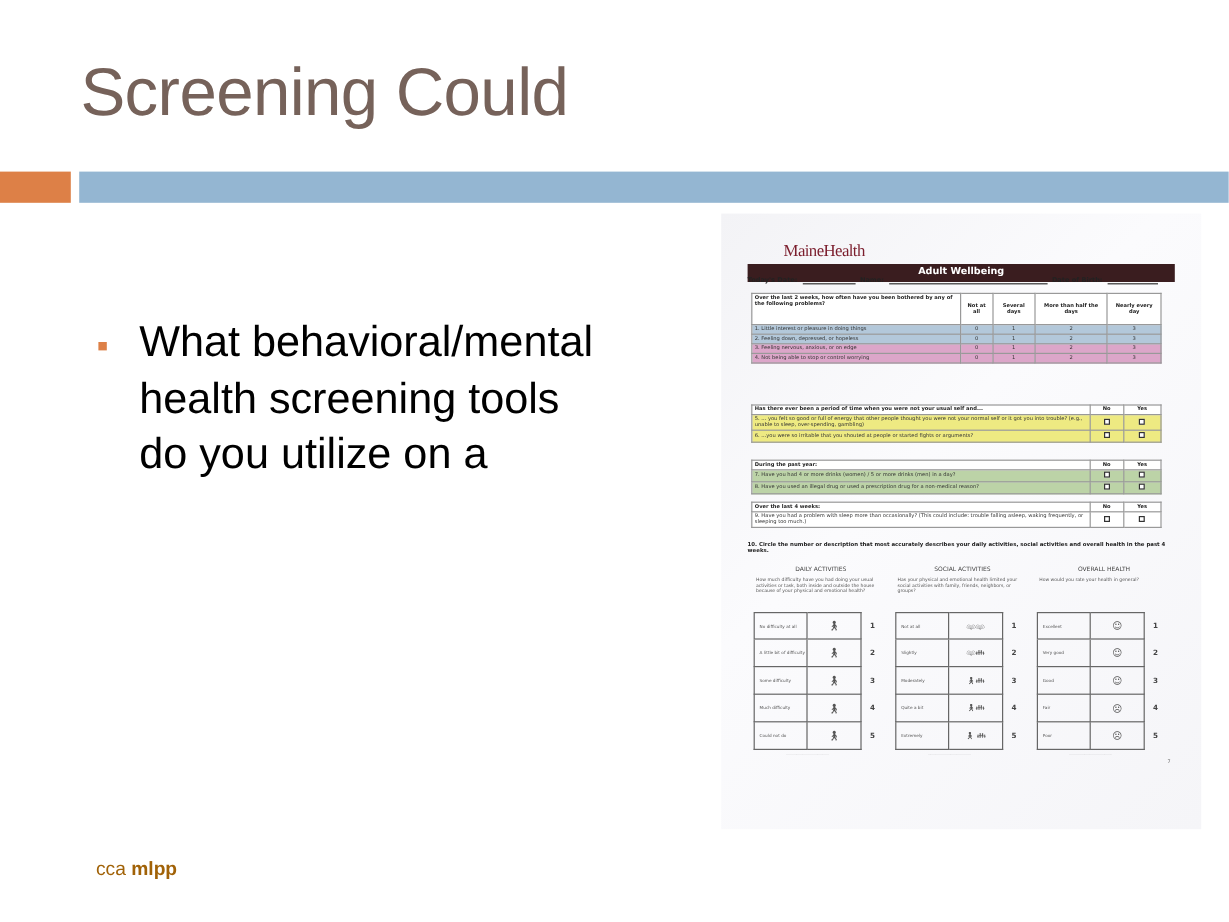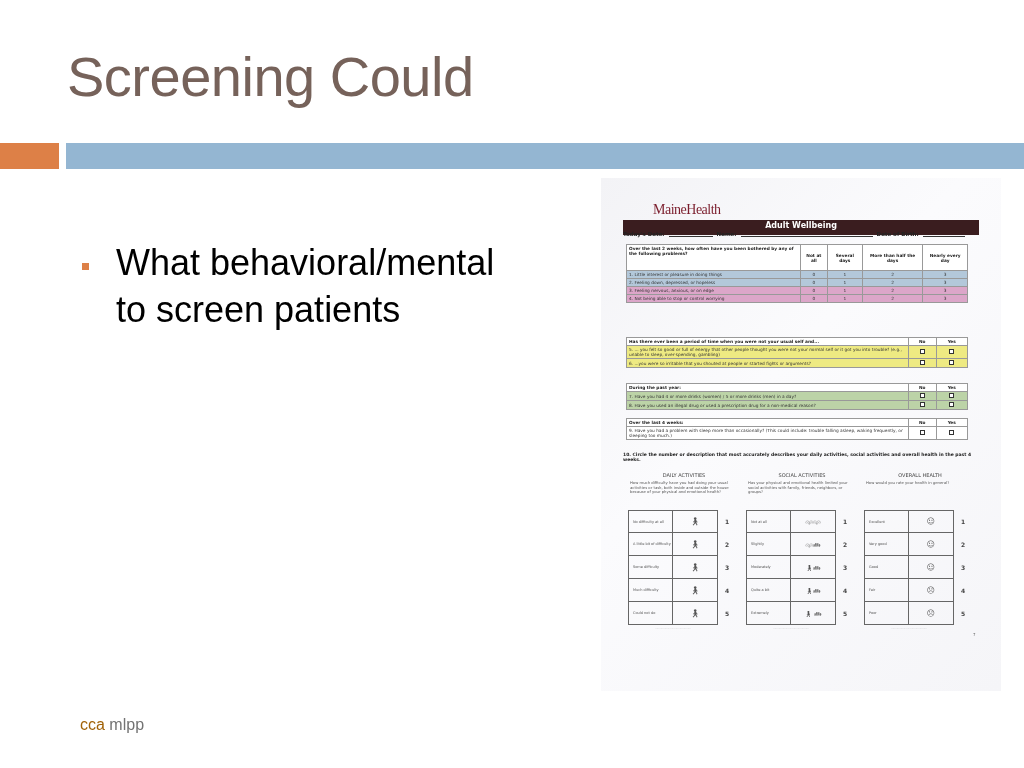--- a/index.html
+++ b/index.html
@@ -7,30 +7,30 @@
   body { position: relative; font-family: "Liberation Sans", sans-serif; }
 
   .slide-title {
     position: absolute; left: 67px; top: 46px;
     font-size: 56px; color: #76625a; font-weight: normal; letter-spacing: -0.5px;
     line-height: 1.1;
   }
   .bar-orange { position: absolute; left: 0; top: 143px; width: 59px; height: 26px; background: #dd8047; }
   .bar-blue { position: absolute; left: 66px; top: 143px; width: 958px; height: 26px; background: #94b6d2; }
 
-  .bullet-list { position: absolute; left: 80px; top: 240px; width: 510px; list-style: none; }
+  .bullet-list { position: absolute; left: 80px; top: 262px; width: 510px; list-style: none; }
   .bullet-item { position: relative; padding-left: 36px; font-size: 36px; line-height: 46.5px; color: #000; }
   .bullet-marker {
     position: absolute; left: 2px; top: 23px; width: 7px; height: 7px; background: #dd8047;
   }
   .bullet-line { display: block; white-space: nowrap; }
 
   .footer-brand { position: absolute; left: 80px; top: 716px; font-size: 16px; color: #1f7ac4; }
   .footer-brand .light { font-weight: normal; color: #a16207; }
-  .footer-brand .bold { font-weight: normal; color: #737373; }
+  .footer-brand .bold { font-weight: bold; color: #a16207; }
 
   
   .form-photo {
     position: absolute; left: 601px; top: 178px; width: 400px; height: 513px;
     background: linear-gradient(135deg, #f3f3f6 0%, #fbfbfd 40%, #f5f5f8 100%);
     overflow: hidden;
   }
   .fp { position: absolute; font-family: "DejaVu Sans", sans-serif; color: #222; }
   .logo { left: 24px; top: 24px; font-family: Liberation Serif, serif; font-size: 14px; color: #7b1d2c; letter-spacing: -0.5px; margin-left: 28px; }
   .banner { left: 22px; top: 42px; width: 356px; height: 15px; background: #3a1d1f; color: #fff; font-weight: bold; font-size: 8px; text-align: center; line-height: 11px; }
@@ -66,21 +66,22 @@
 
 <h1 class="slide-title">Screening Could</h1>
 
 <div class="bar-orange"></div>
 <div class="bar-blue"></div>
 
 <ul class="bullet-list">
   <li class="bullet-item">
     <span class="bullet-marker"></span>
     <span class="bullet-line">What behavioral/mental</span>
-    <span class="bullet-line">to screen patients</span>
+    <span class="bullet-line">health screening tools</span>
+    <span class="bullet-line">do you utilize on a</span>
   </li>
 </ul>
 
 <div class="footer-brand">
   <span class="light">cca</span>
   <span class="bold">mlpp</span>
 </div>
 
 <div class="form-photo">
   <div class="fp logo">MaineHealth</div>

